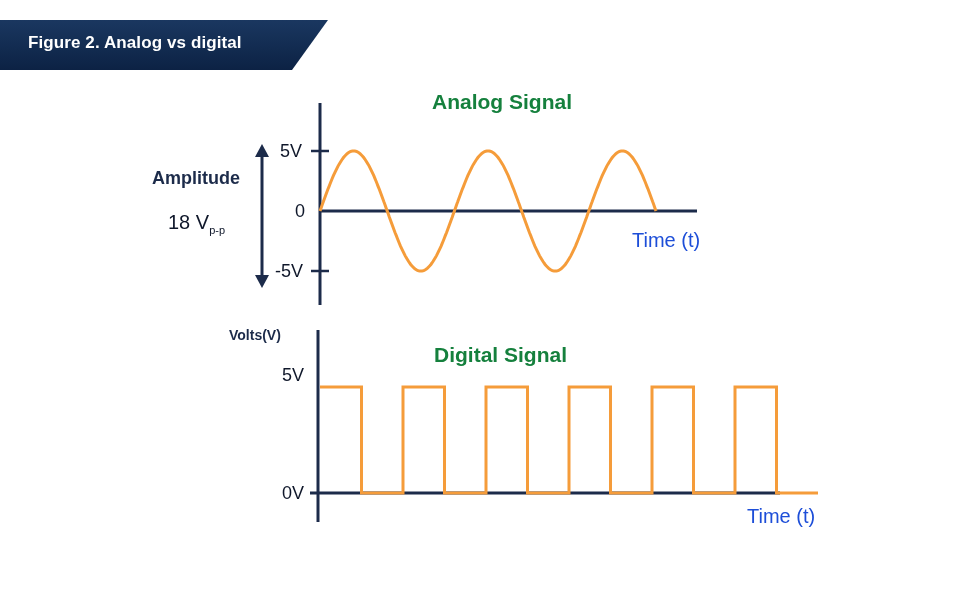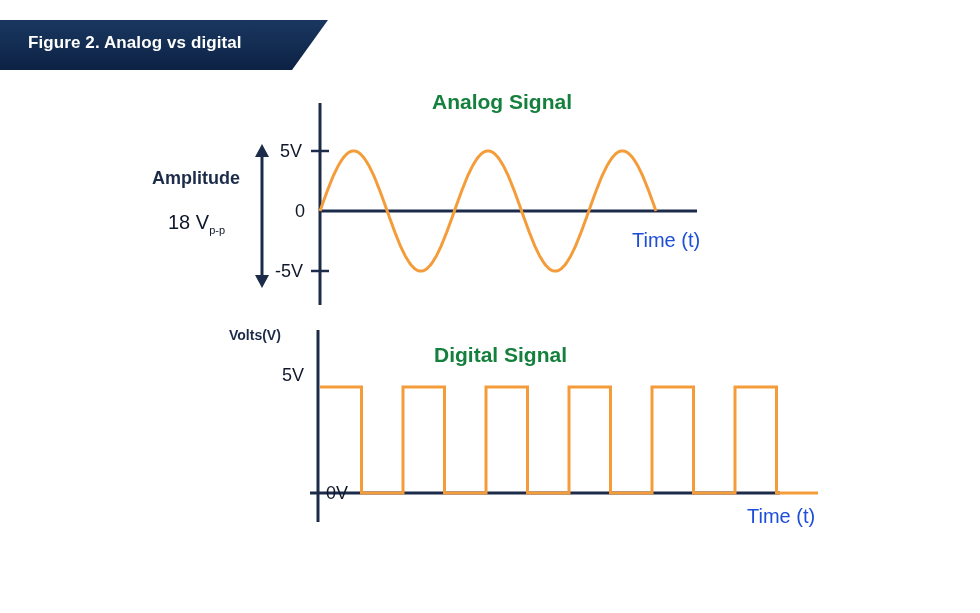--- a/index.html
+++ b/index.html
@@ -59,14 +59,14 @@
 <div class="lbl" style="left:280px; top:141px;">5V</div>
 <div class="lbl" style="left:295px; top:201px;">0</div>
 <div class="lbl" style="left:275px; top:261px;">-5V</div>
 <div class="axis-lbl" style="left:632px; top:229px;">Time (t)</div>
 <div class="dark-lbl" style="left:152px; top:168px;">Amplitude</div>
 <div class="lbl" style="left:168px; top:211px; font-size:20px;"><span>18 V</span><sub>p-p</sub></div>
 
 <div class="title" style="left:434px; top:320px;margin-top:23px;">Digital Signal</div>
 <div class="dark-lbl" style="left:229px; top:327px; font-size:14px;">Volts(V)</div>
 <div class="lbl" style="left:282px; top:365px;">5V</div>
-<div class="lbl" style="left:282px; top:483px;margin-left:44px;">0V</div>
+<div class="lbl" style="left:282px; top:483px;">0V</div>
 <div class="axis-lbl" style="left:747px; top:505px;">Time (t)</div>
 
 </body></html>

